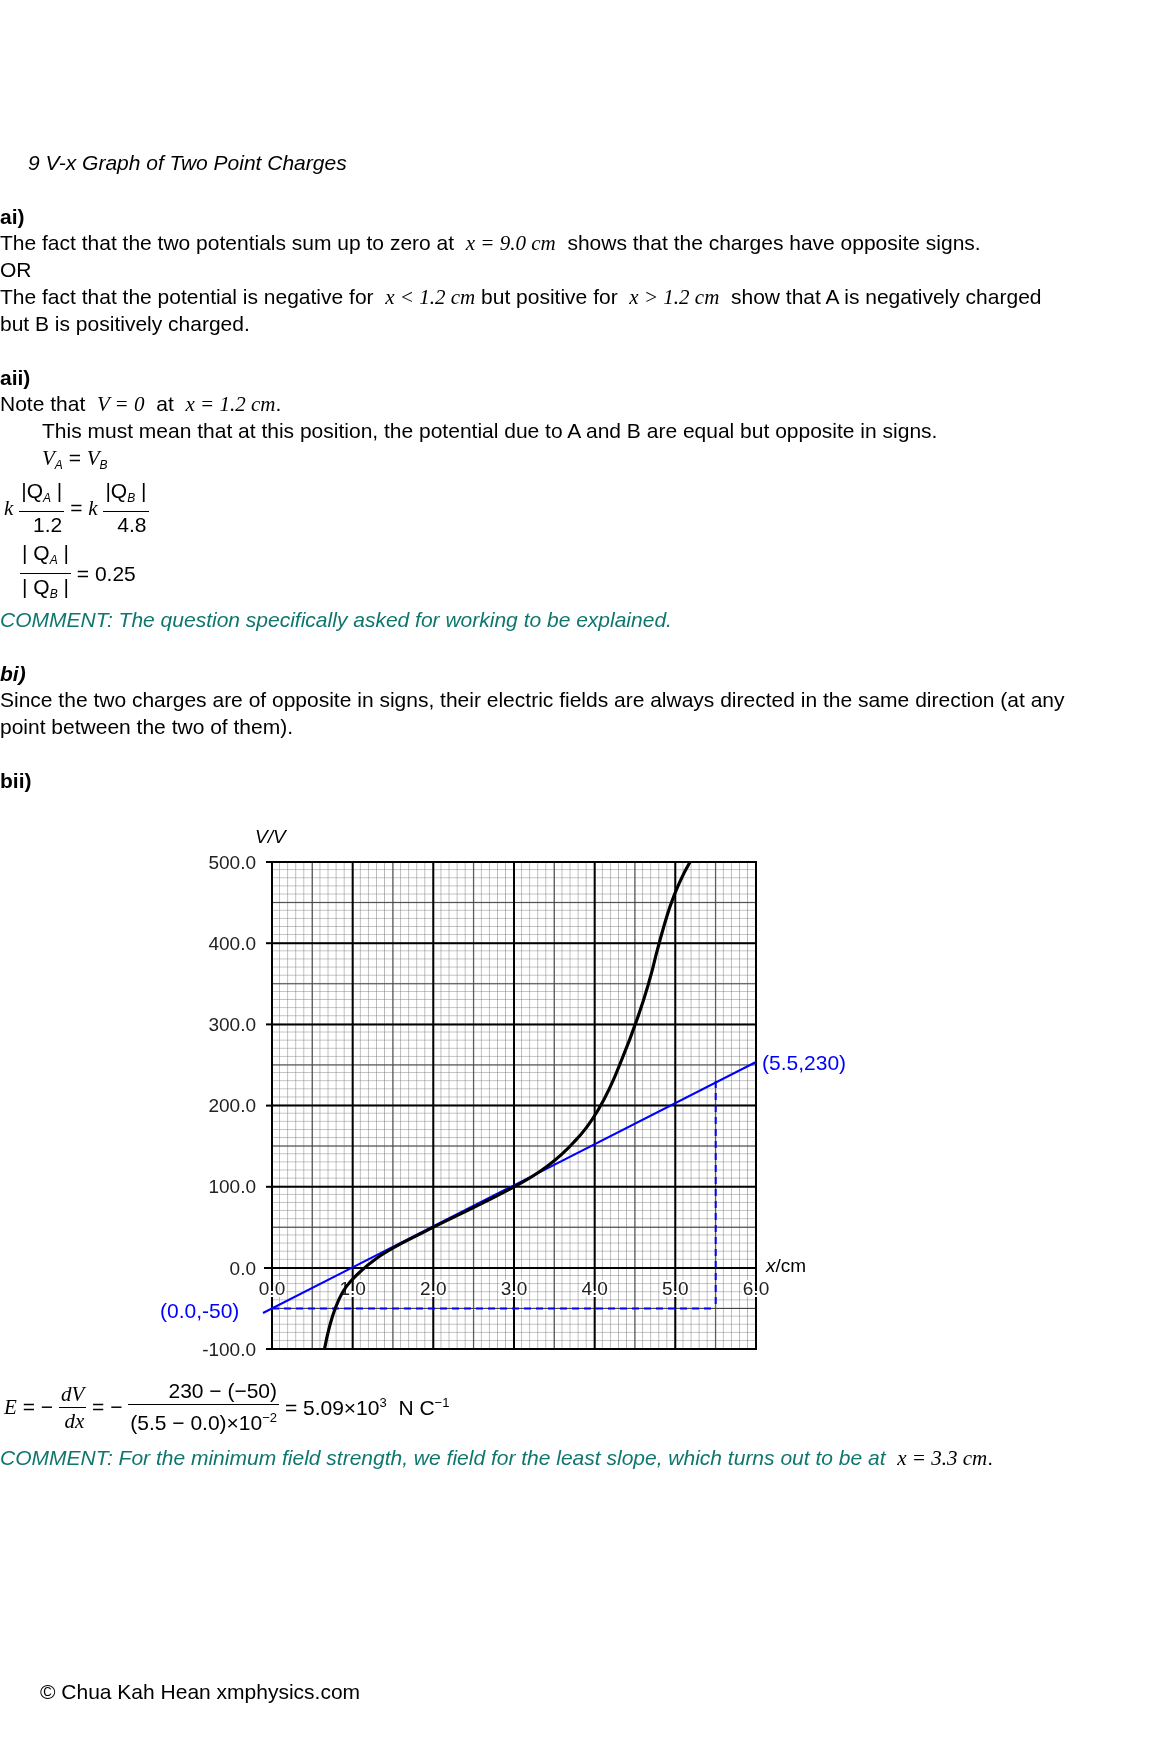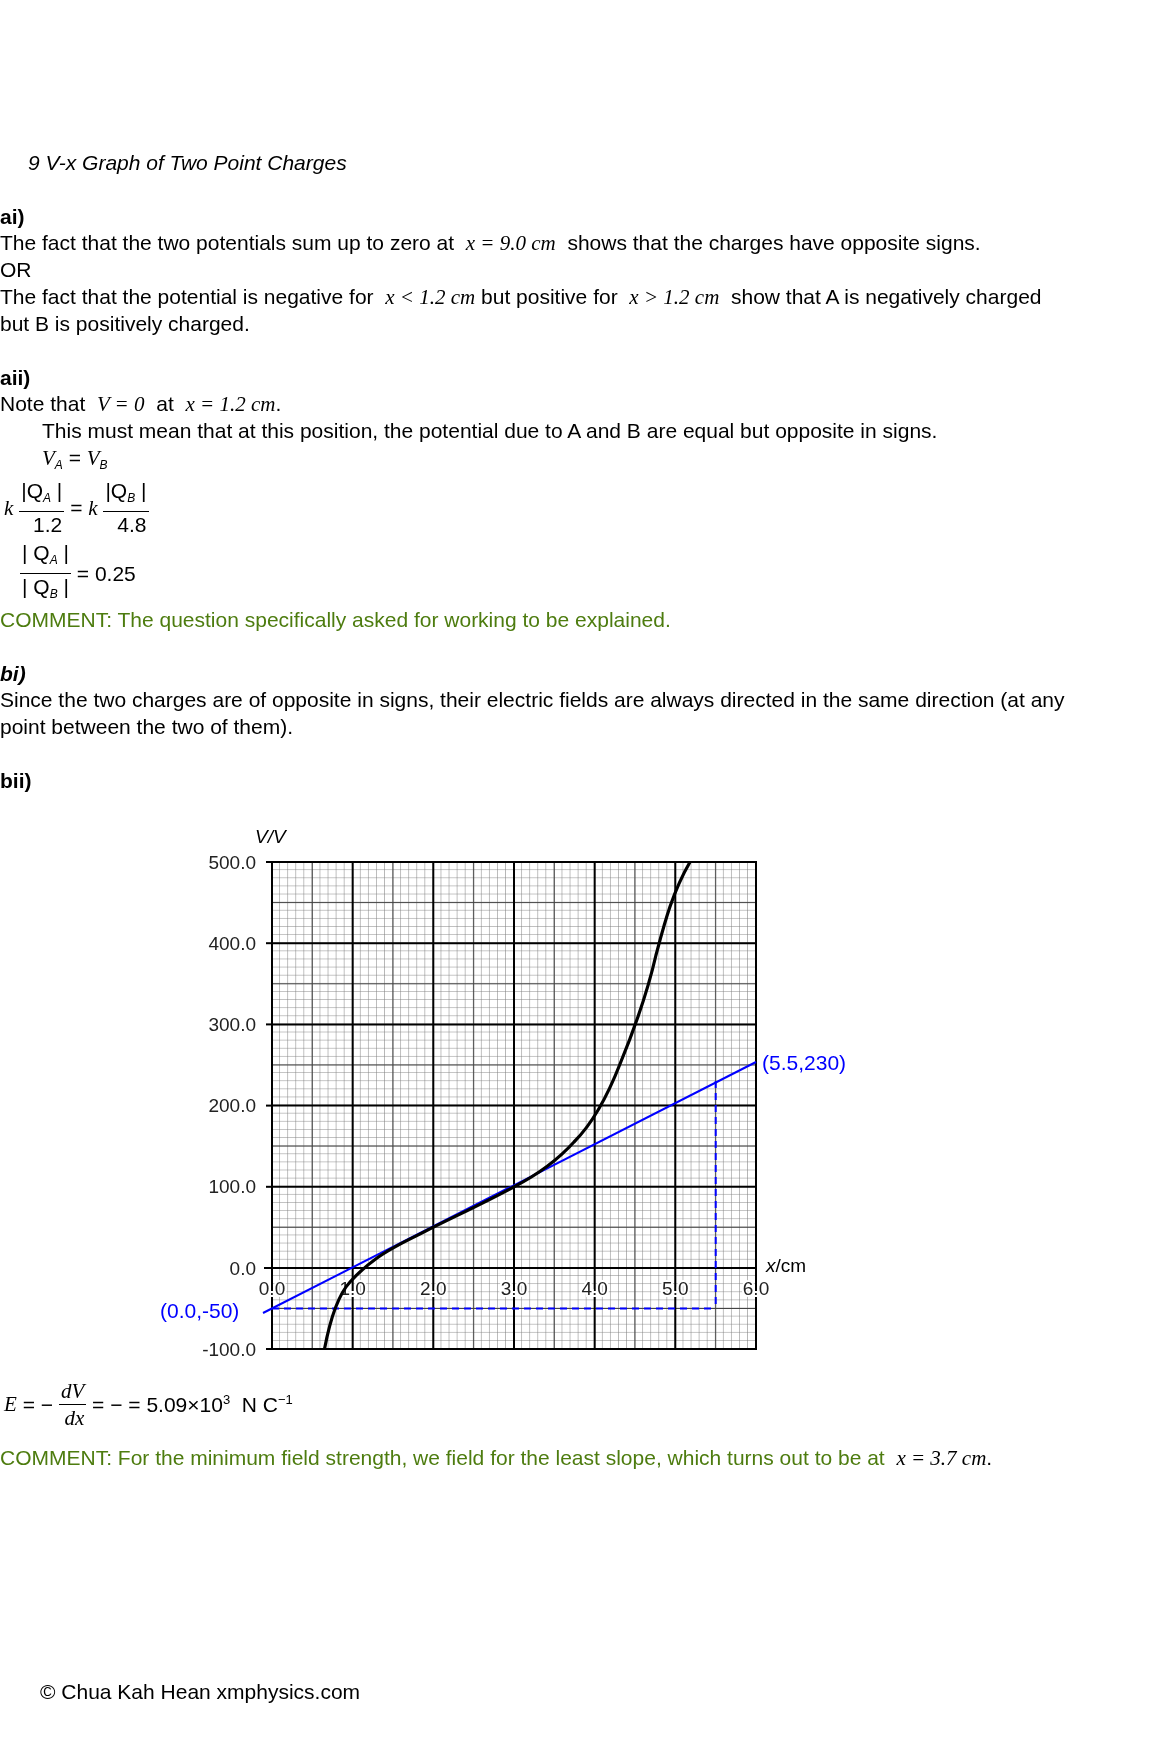--- a/index.html
+++ b/index.html
@@ -1,20 +1,20 @@
 <!DOCTYPE html>
 <html><head>
 <meta charset="utf-8">
 <style>
   html, body { margin:0; padding:0; background:#ffffff; }
   body { width:1166px; height:1754px; position:relative; font-family:"Liberation Sans", sans-serif; color:#000; font-size:21px; }
   .abs { position:absolute; white-space:nowrap; }
   .title { font-style:italic;padding-left:28px; }
   .bold { font-weight:bold; }
-  .blue { color:#4d7c0f; }
+  .blue { color:#0f766e;font-style:italic; }
   .it { font-style:italic; font-family:"Liberation Serif", serif; }
   .frac { display:inline-block; vertical-align:middle; text-align:right; }
   .frac .num { display:block; border-bottom:1.5px solid #000; padding:0 2px; line-height:26px; }
   .frac .den { display:block; padding:0 2px; line-height:26px; }
   sub { font-size:12px; font-style:italic; vertical-align:-4px; }
   sup { font-size:13px; vertical-align:8px; }
   svg text { font-family:"Liberation Sans", sans-serif; }
 </style>
 </head>
 <body>
@@ -165,21 +165,25 @@
 </svg>
 
 <div class="abs" style="left:4px;top:1378px;">
   <span class="it" style="vertical-align:middle;">E</span>
   <span style="vertical-align:middle;">= −</span>
   <span class="frac">
     <span class="num it">dV</span>
     <span class="den it">dx</span>
   </span>
   <span style="vertical-align:middle;">= −</span>
+  <span class="frac">
+    <span class="num">230 − (−50)</span>
+    <span class="den"><span>(5.5 − 0.0)×10</span><sup>−2</sup></span>
+  </span>
   <span style="vertical-align:middle;"><span>= 5.09×10</span><sup>3</sup>&nbsp;&nbsp;<span>N C</span><sup>−1</sup></span>
 </div>
 
 <div class="abs" style="left:0;top:1446px;">
   <span class="blue">COMMENT: For the minimum field strength, we field for the least slope, which turns out to be at</span>&nbsp;
-  <span class="it">x = 3.7 cm</span><span>.</span>
+  <span class="it">x = 3.3 cm</span><span>.</span>
 </div>
 
 <div class="abs" style="left:0;top:1680px;padding-left:40px;">© Chua Kah Hean xmphysics.com</div>
 
 </body></html>

